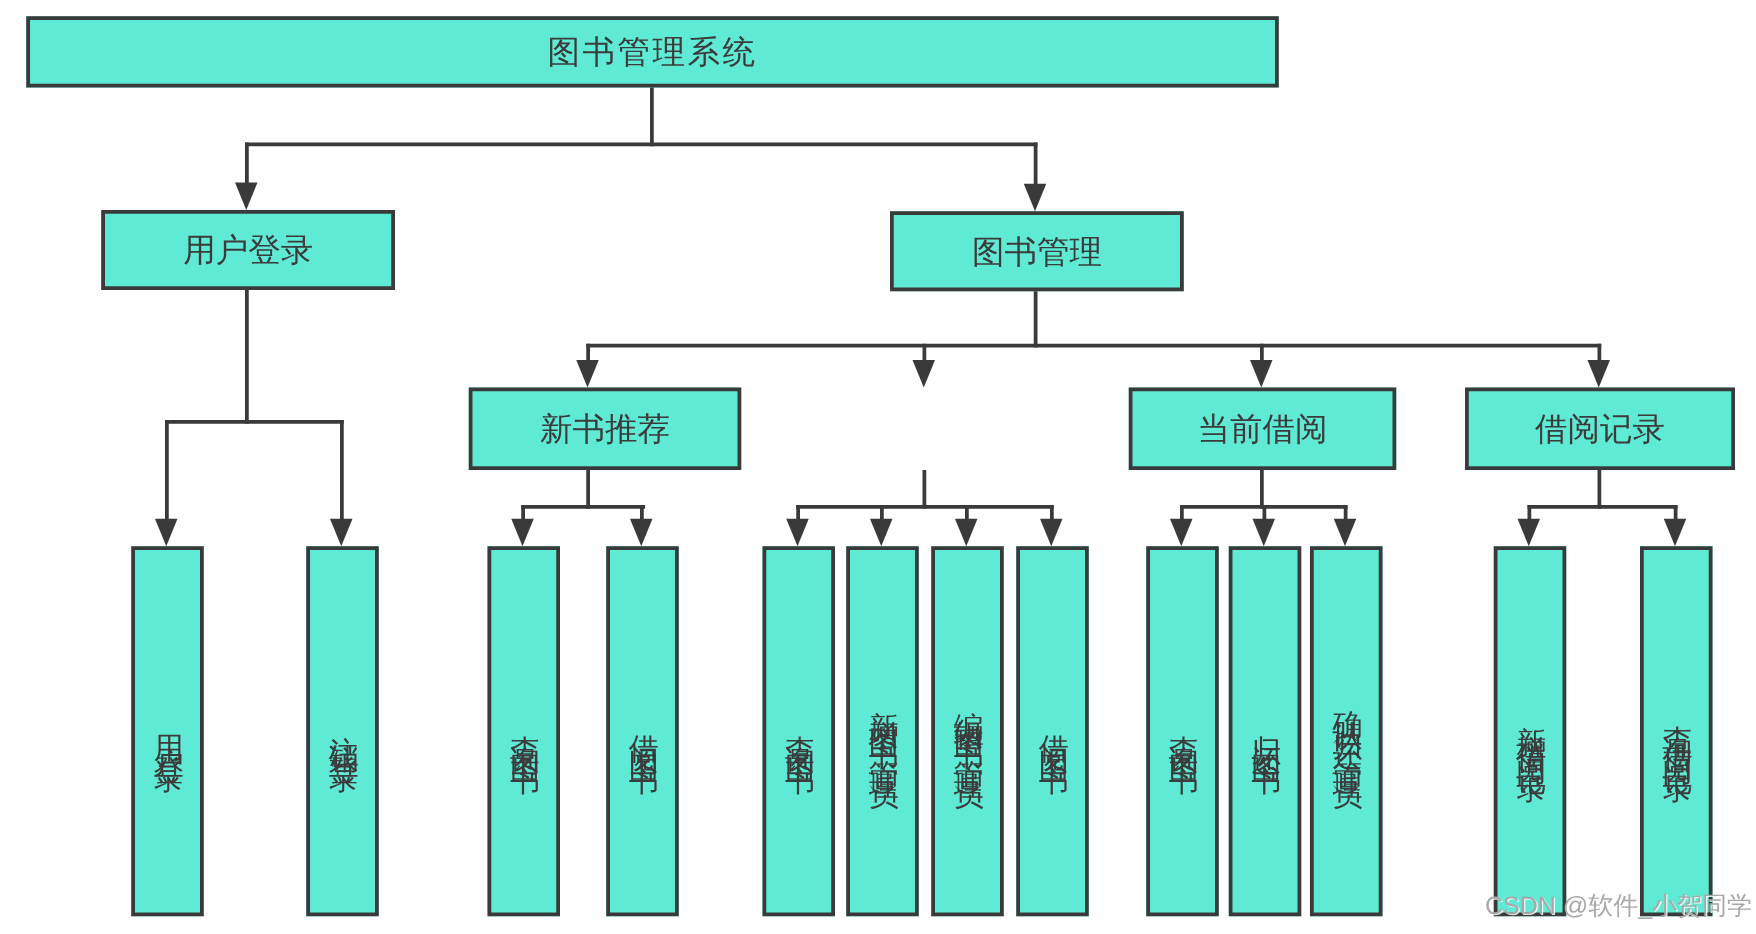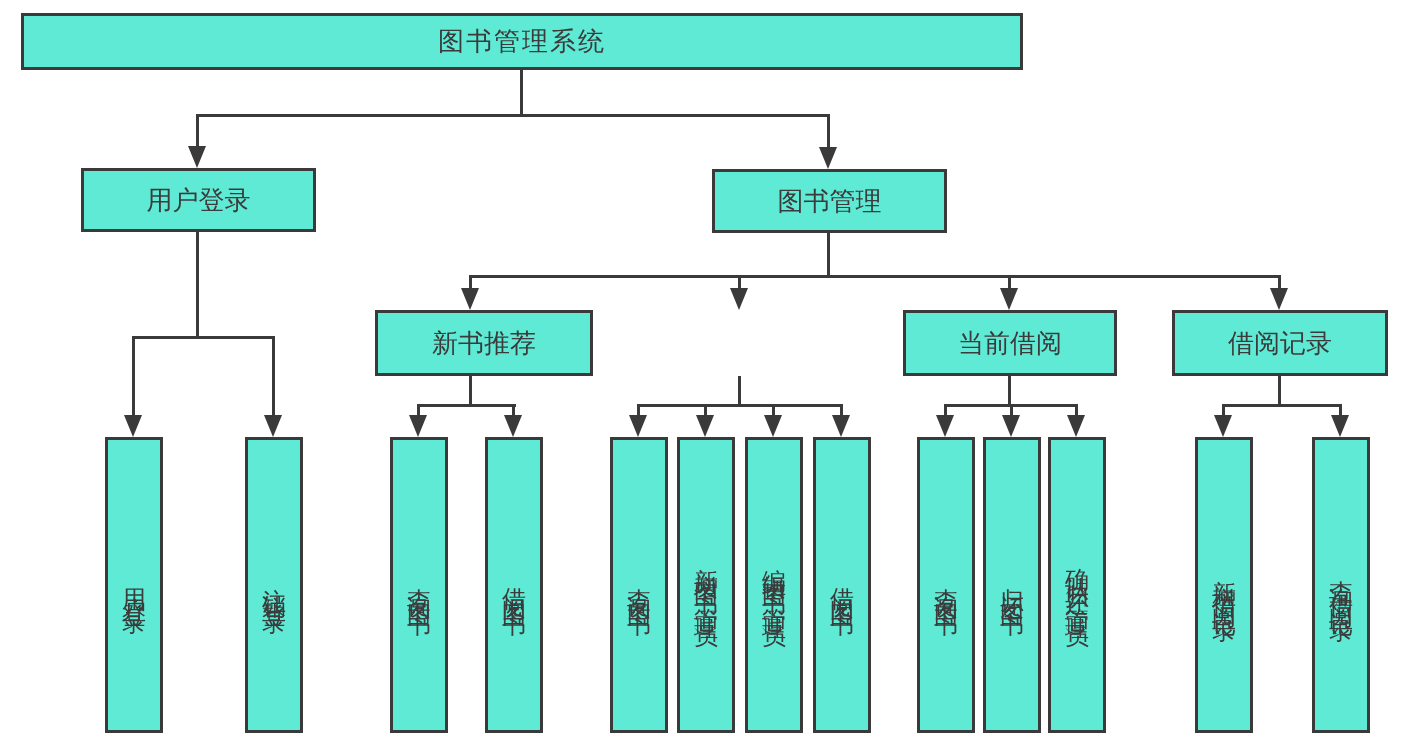--- a/index.html
+++ b/index.html
@@ -162,14 +162,15 @@
   <div class="ln" style="left:1075px;top:404px;width:3px;height:14px"></div>
   <div class="arw" style="left:1067px;top:415px"></div>
 
   <div class="ln" style="left:1278px;top:376px;width:3px;height:31px"></div>
   <div class="ln" style="left:1222px;top:404px;width:120px;height:3px"></div>
   <div class="ln" style="left:1222px;top:404px;width:3px;height:14px"></div>
   <div class="arw" style="left:1214px;top:415px"></div>
   <div class="ln" style="left:1339px;top:404px;width:3px;height:14px"></div>
   <div class="arw" style="left:1331px;top:415px"></div>
 
+  <div class="watermark">CSDN @软件_小贺同学</div>
 
 </div>
 
 </body></html>

